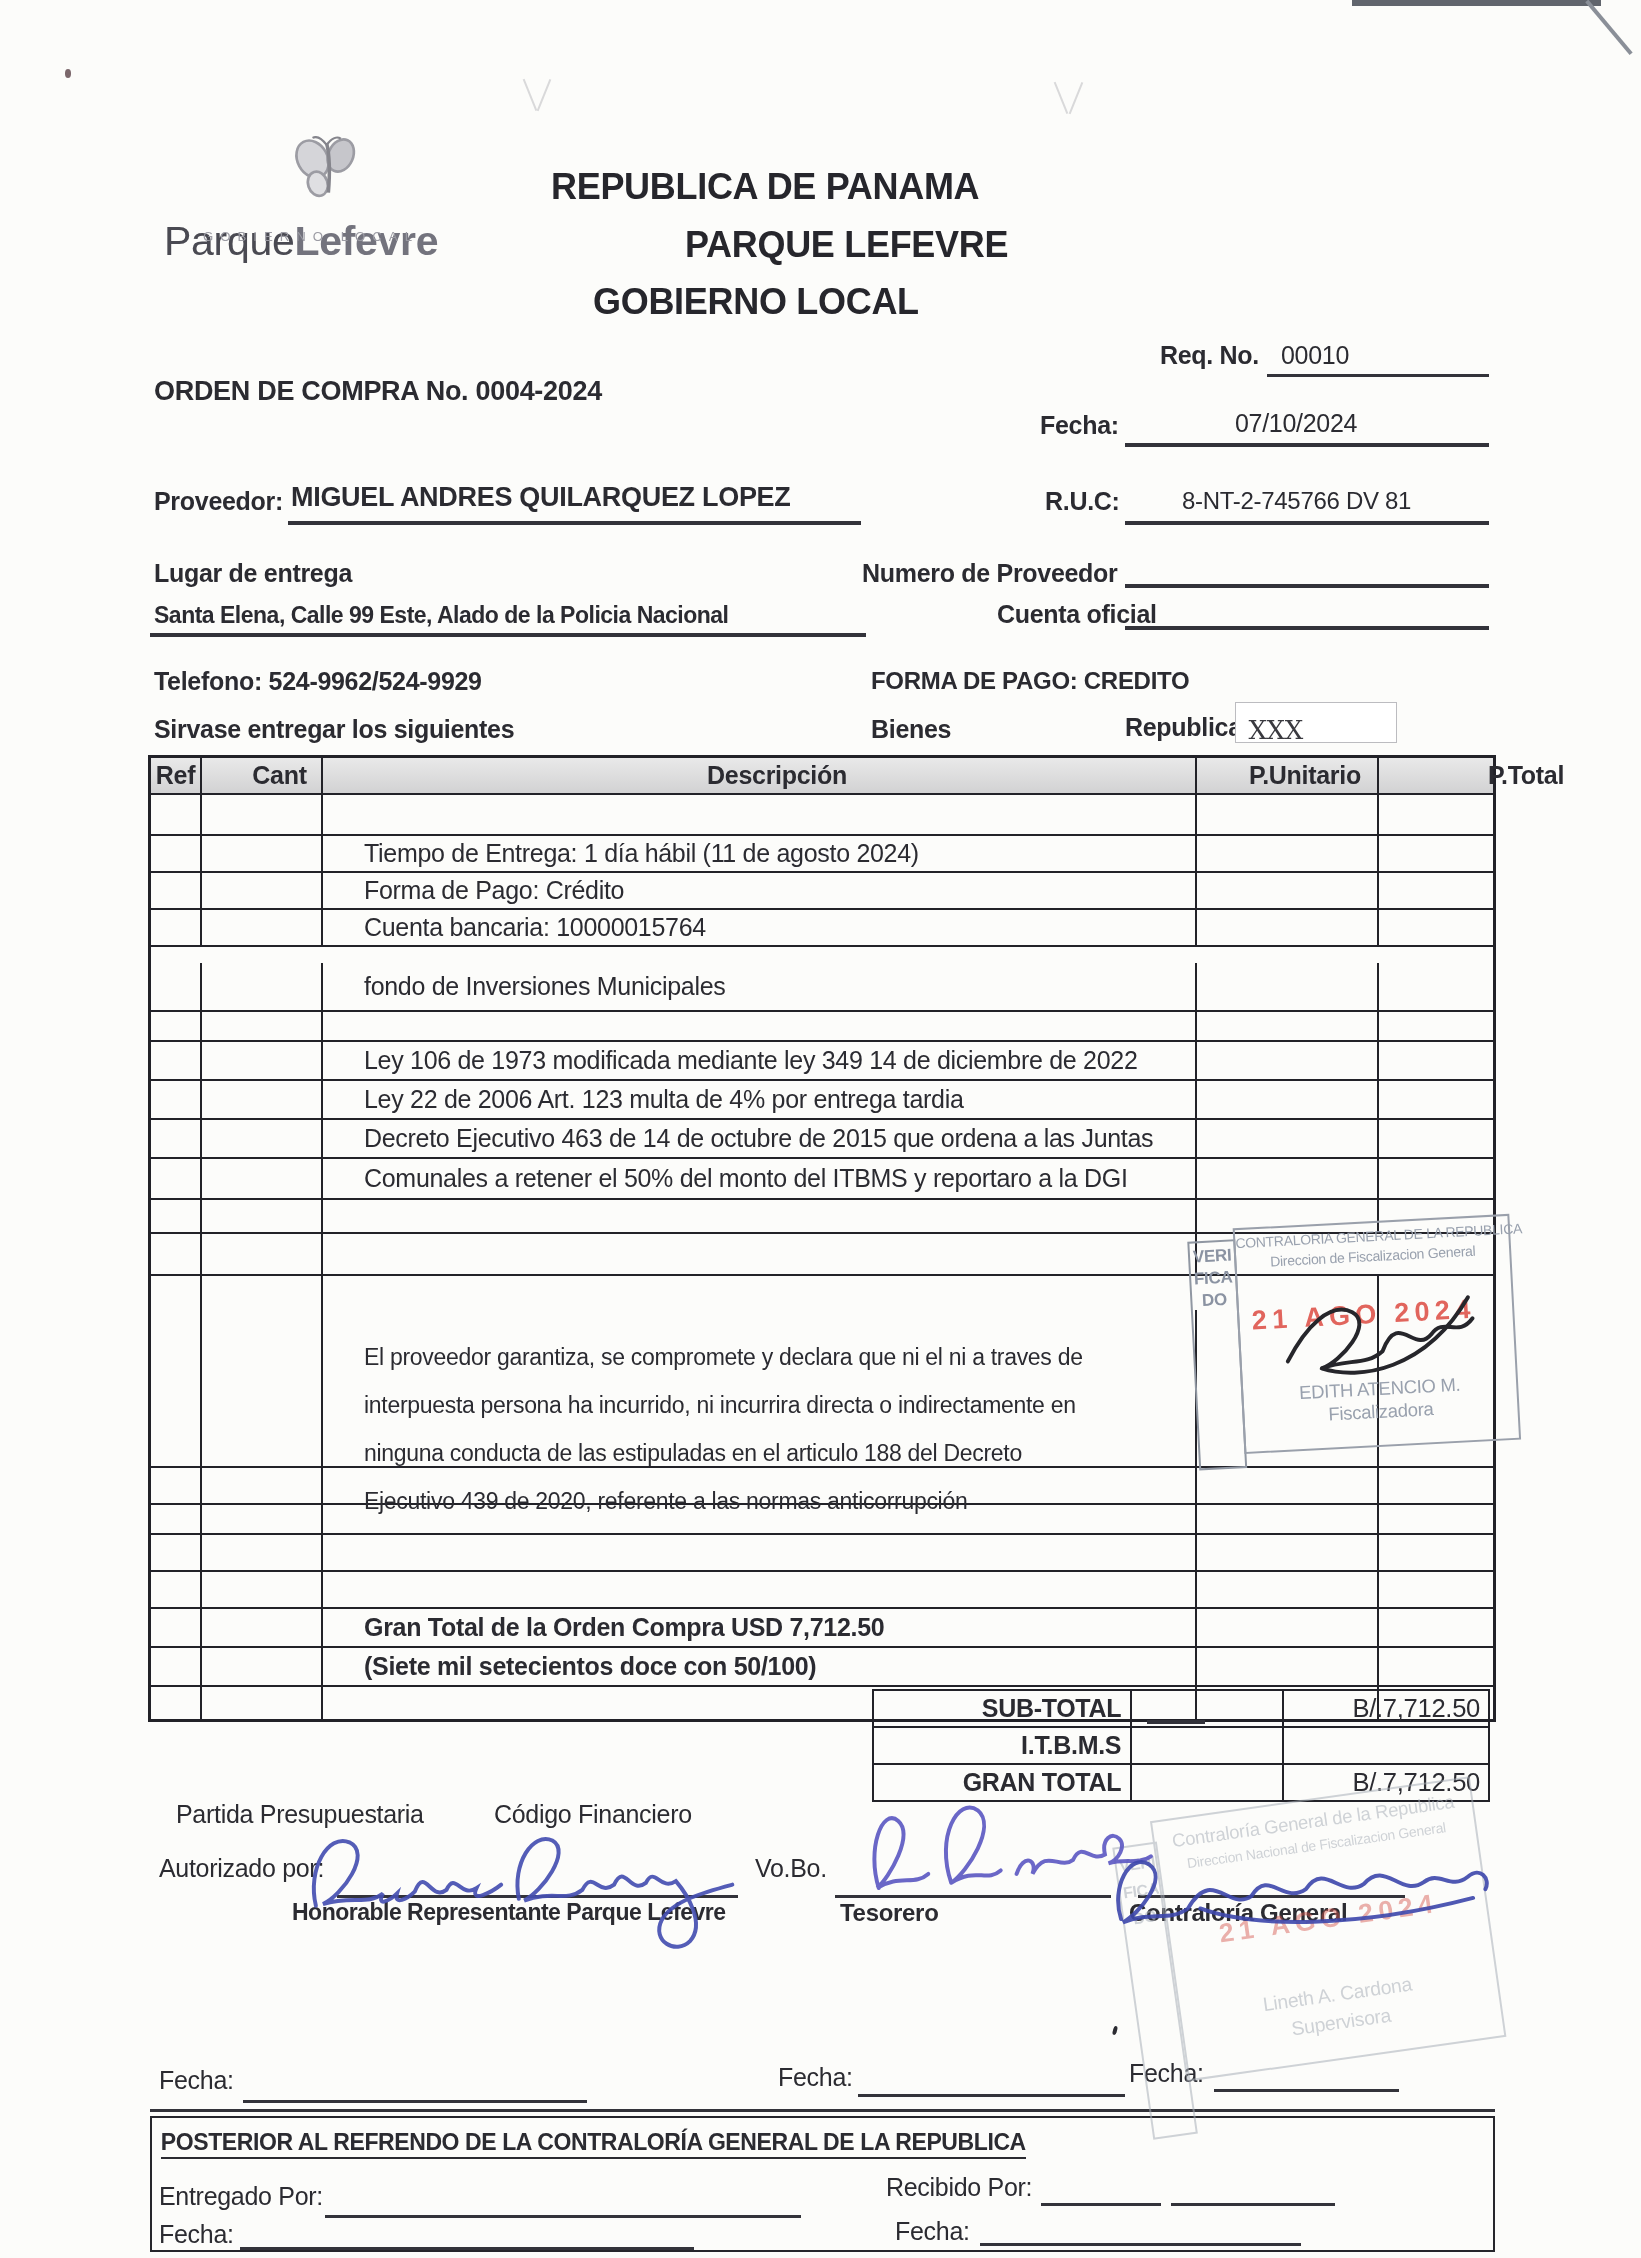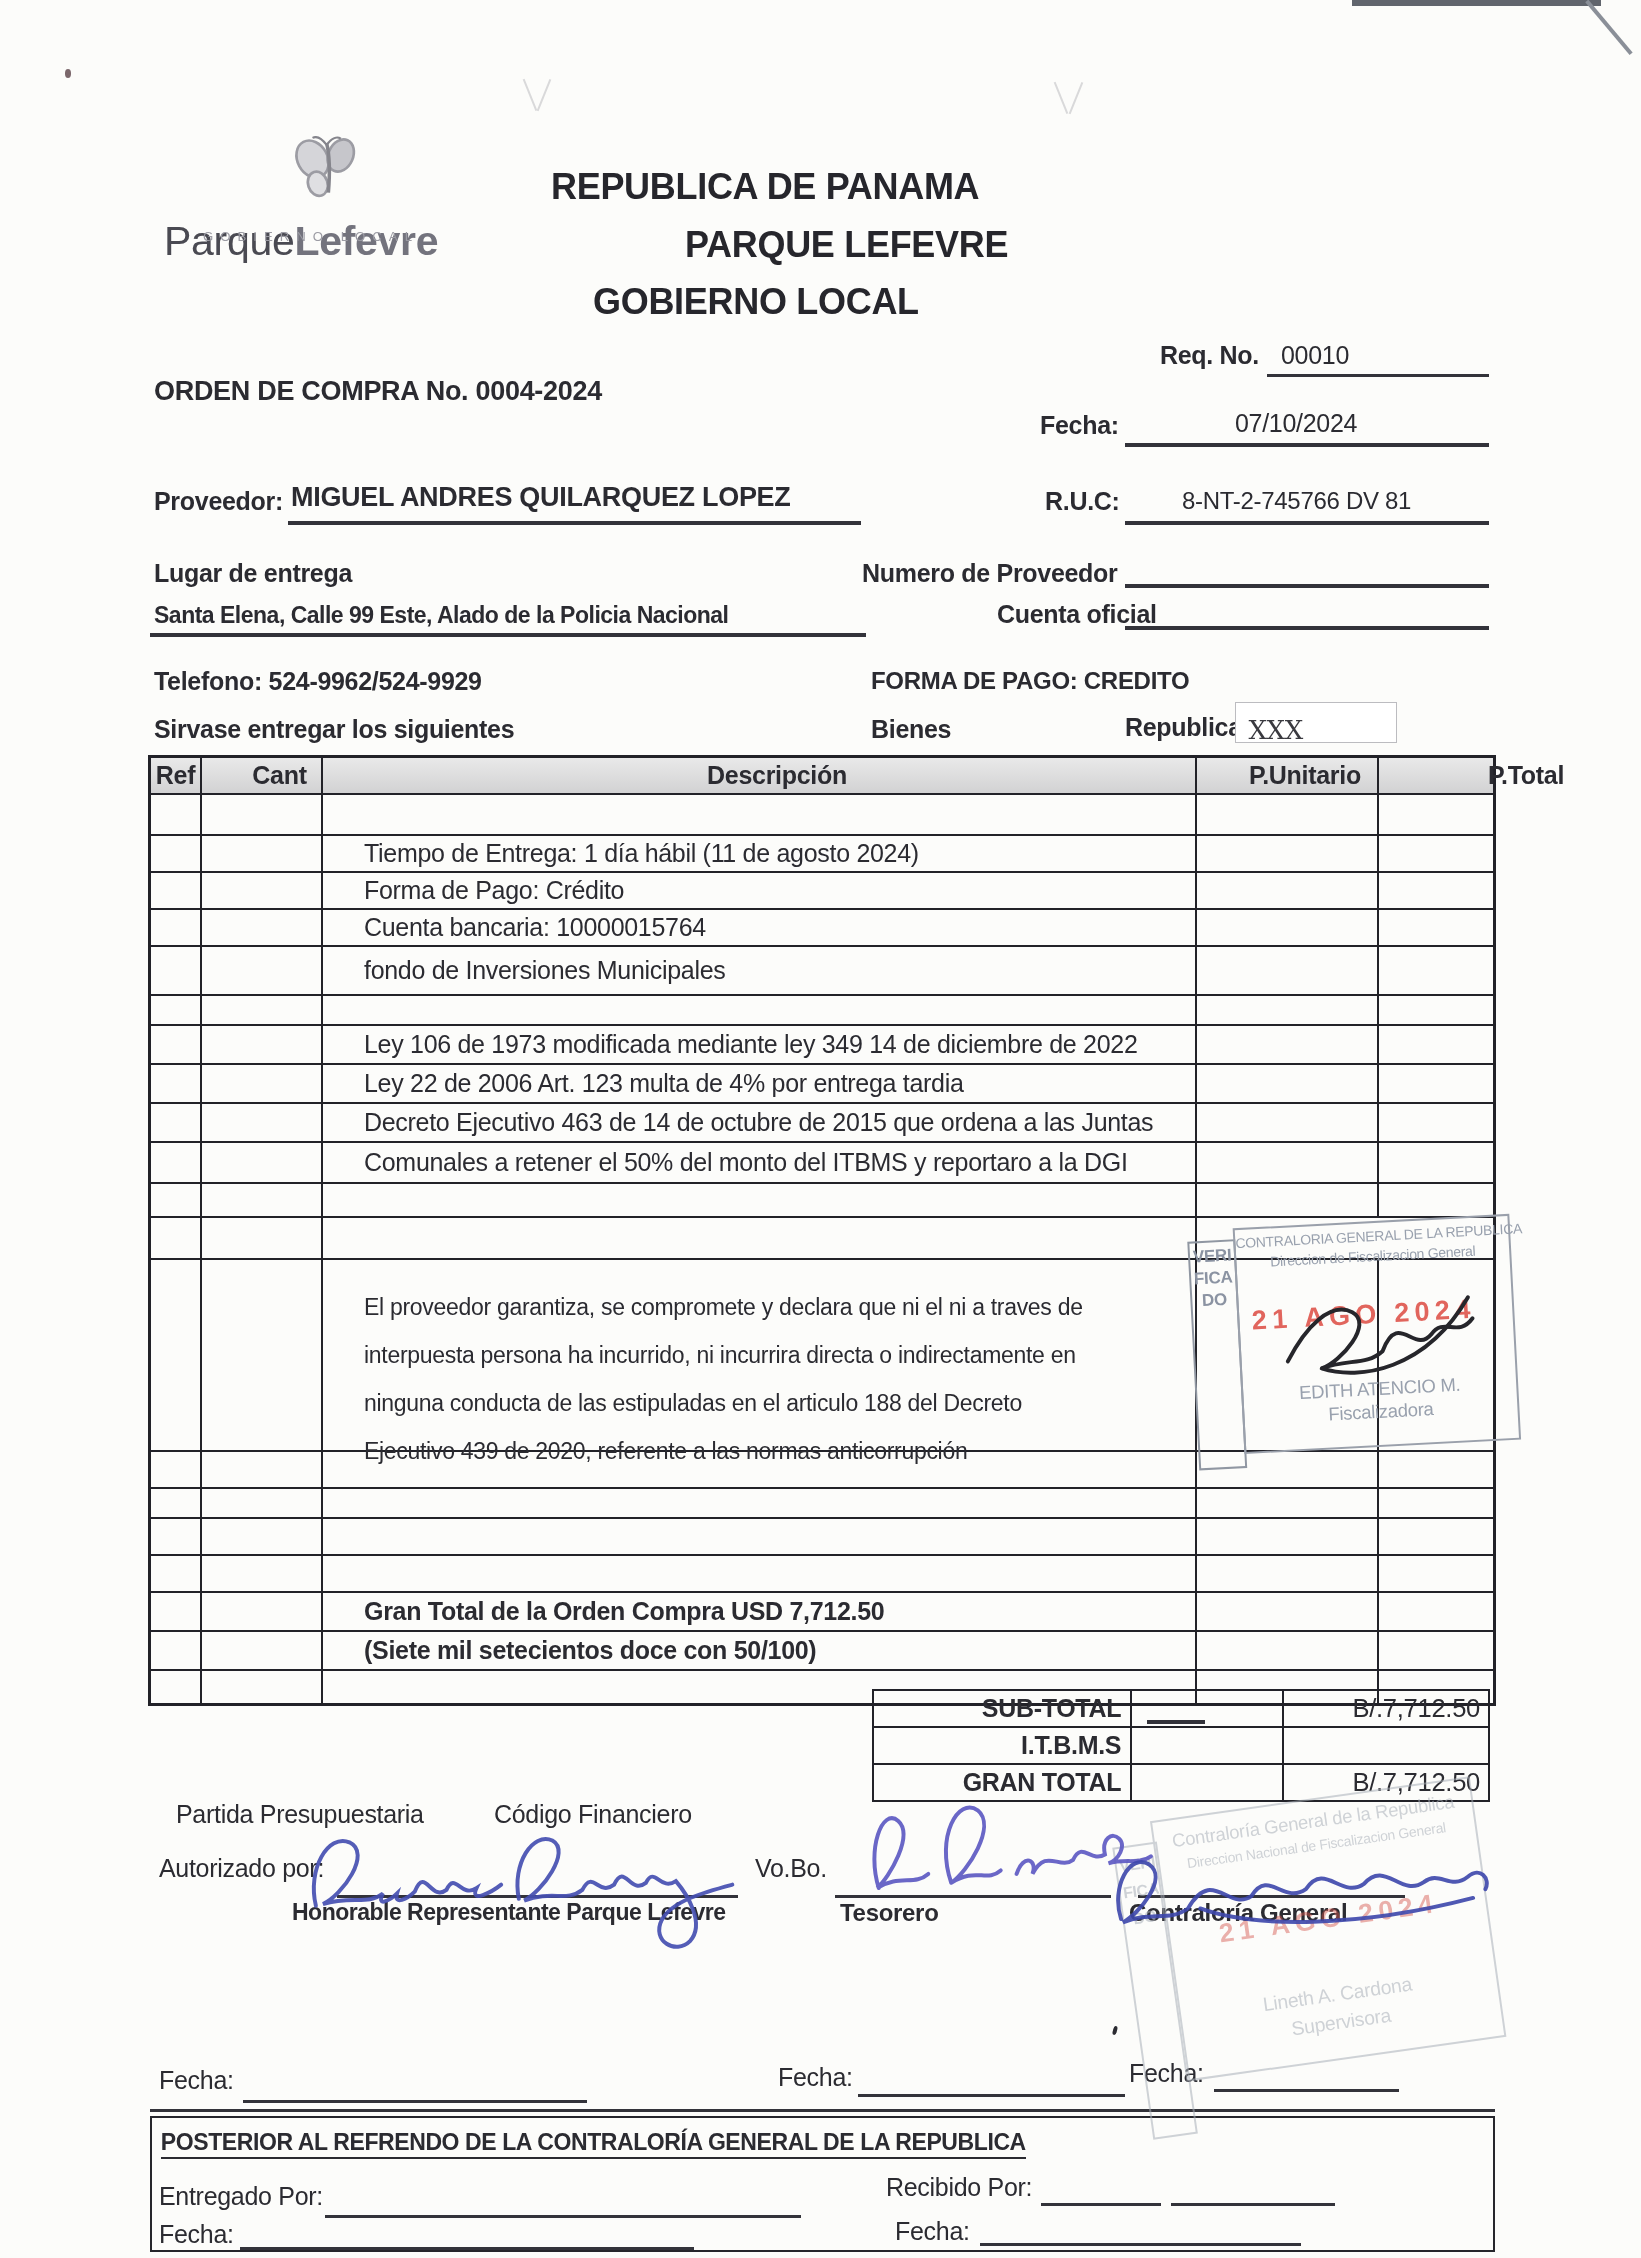--- a/index.html
+++ b/index.html
@@ -157,21 +157,21 @@
         <div class="tcell"></div>
         <div class="tcell"></div>
       </div>
       <div class="trow" style="height: 37px;">
         <div class="tcell"></div>
         <div class="tcell"></div>
         <div class="tcell desc-cell">Cuenta bancaria:  10000015764</div>
         <div class="tcell"></div>
         <div class="tcell"></div>
       </div>
-      <div class="trow" style="height: 49px;">
+      <div class="trow" style="height: 49px; margin-top: 16px;">
         <div class="tcell"></div>
         <div class="tcell"></div>
         <div class="tcell desc-cell">fondo de Inversiones Municipales</div>
         <div class="tcell"></div>
         <div class="tcell"></div>
       </div>
       <div class="trow" style="height: 30px;">
         <div class="tcell"></div>
         <div class="tcell"></div>
         <div class="tcell desc-cell"></div>
@@ -215,21 +215,21 @@
       </div>
       <div class="trow" style="height: 42px;">
         <div class="tcell"></div>
         <div class="tcell"></div>
         <div class="tcell"></div>
         <div class="tcell"></div>
       </div>
       <div class="trow" style="height: 192px;">
         <div class="tcell"></div>
         <div class="tcell"></div>
-        <div class="tcell desc-cell" style="align-items: flex-start;">
+        <div class="tcell desc-cell" style="align-items: flex-start; margin-top: 34px;">
           <div class="para-wrap">
             <div class="para-line">El proveedor garantiza, se compromete y declara que ni el ni a traves de</div>
             <div class="para-line">interpuesta persona ha  incurrido, ni incurrira directa o indirectamente en</div>
             <div class="para-line">ninguna conducta de las estipuladas en el articulo 188 del Decreto</div>
             <div class="para-line">Ejecutivo 439 de 2020, referente a las normas anticorrupción</div>
           </div>
         </div>
         <div class="tcell"></div>
         <div class="tcell"></div>
       </div>

